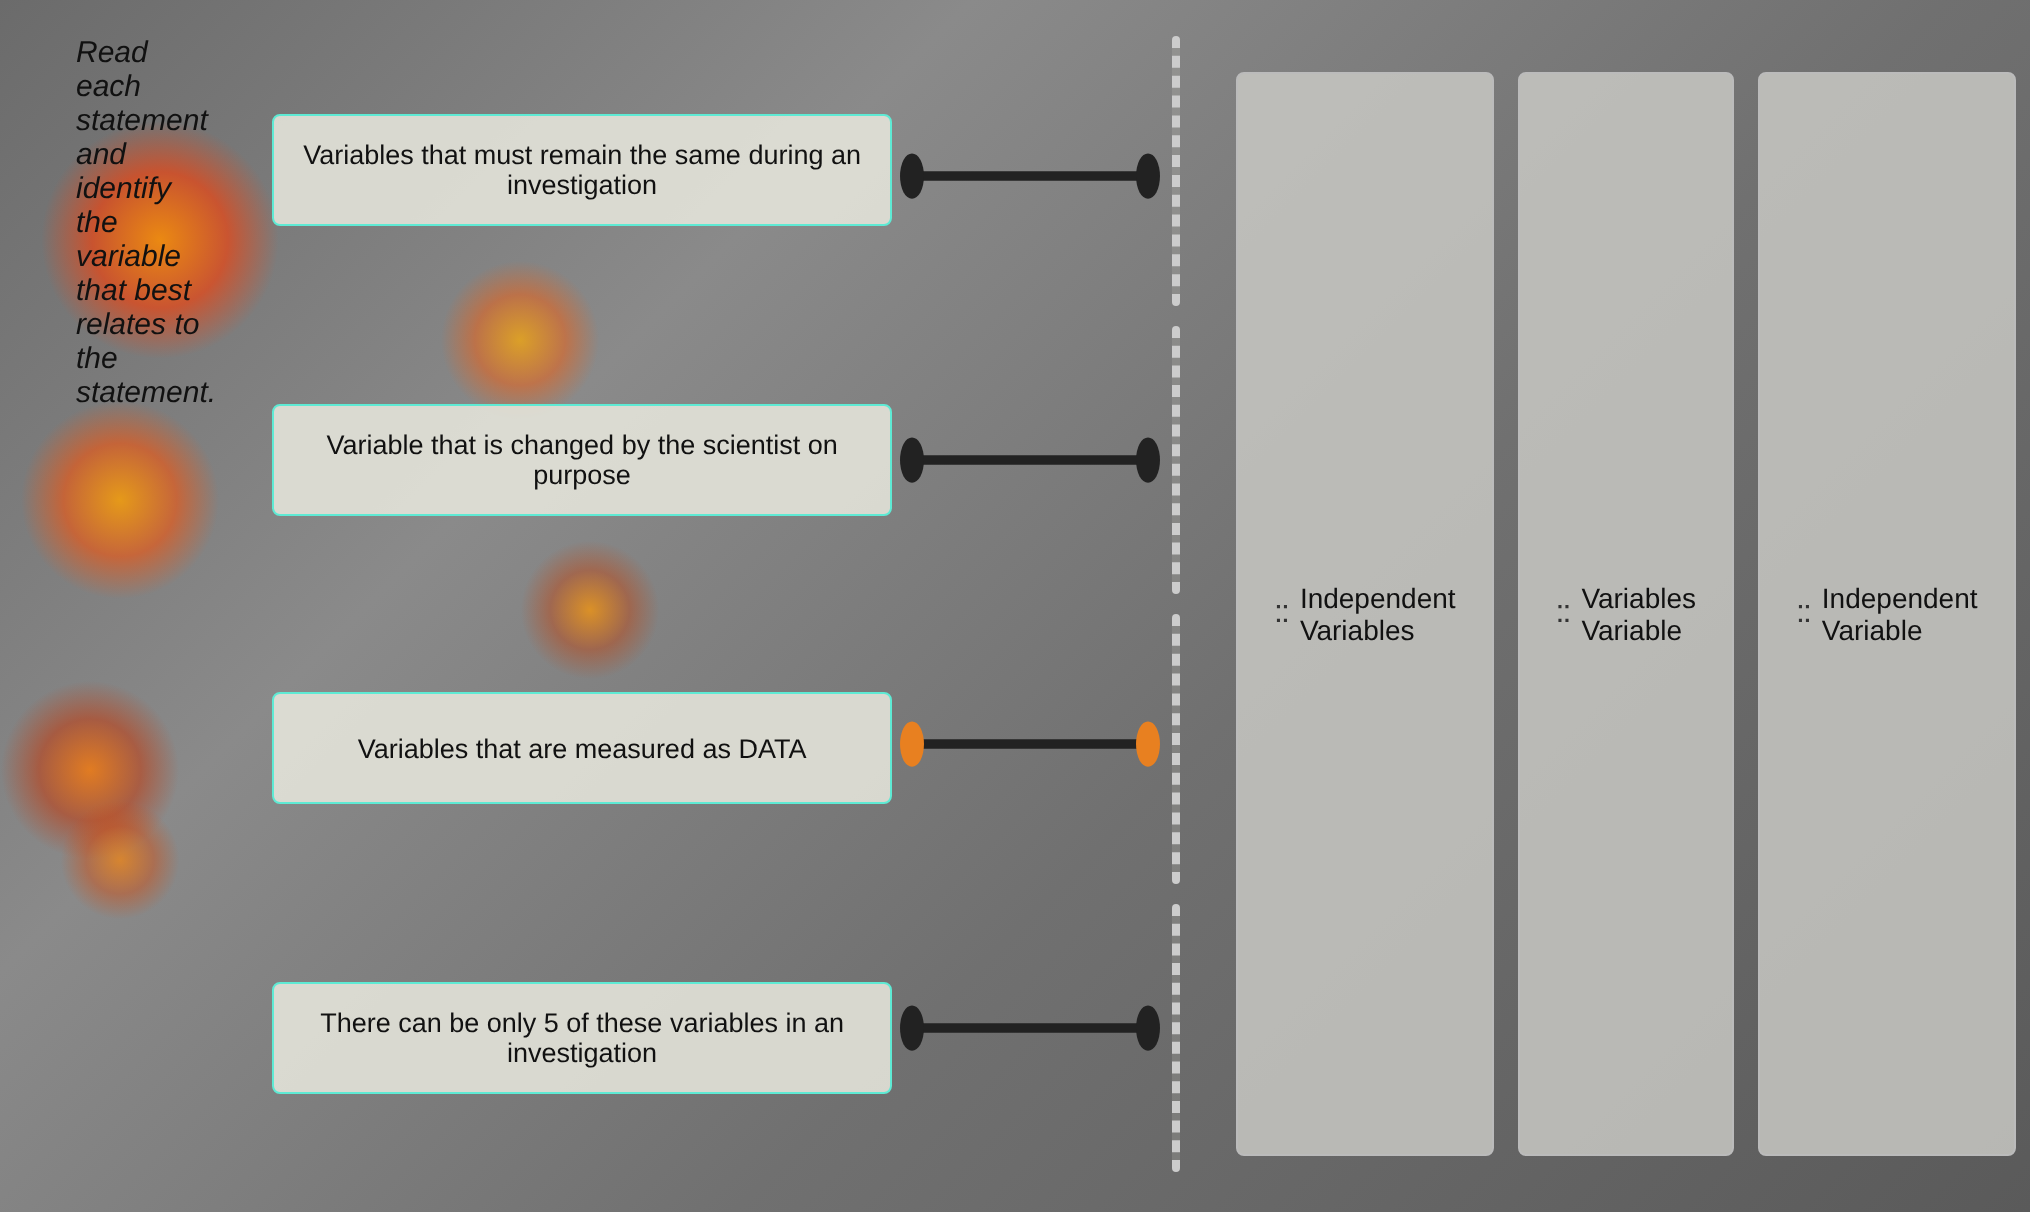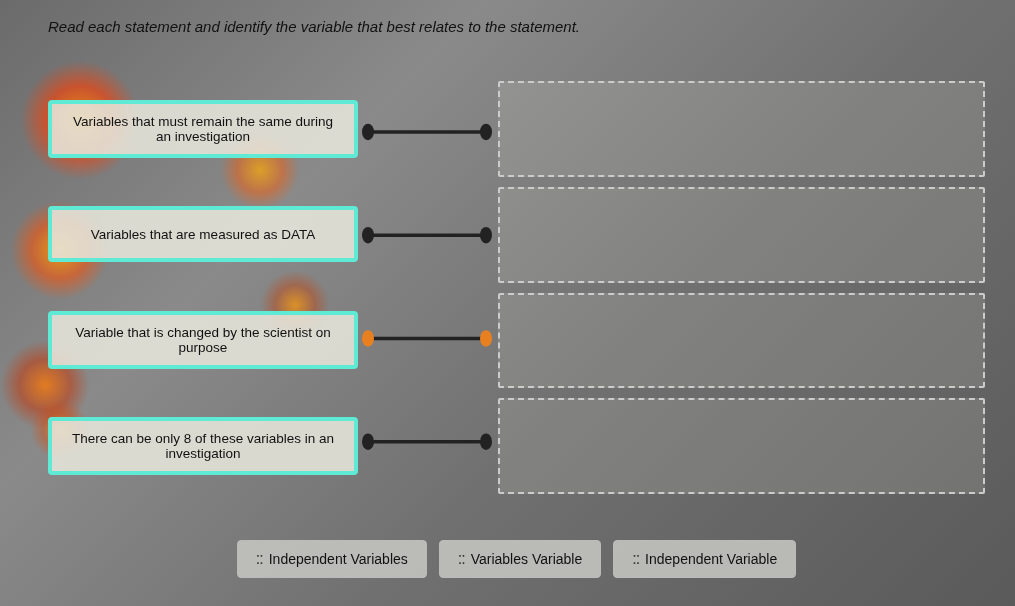--- a/index.html
+++ b/index.html
@@ -67,23 +67,23 @@
       border-radius: 50%;
       background: radial-gradient(circle, rgba(255,130,0,0.65) 0%, rgba(220,70,0,0.4) 40%, transparent 70%);
       top: 400px; left: 30px;
       z-index: 1;
     }
 
     .container {
       position: absolute;
       inset: 0;
       z-index: 2;
-      padding: 18px 30px 20px 48px;
-      display: flex;
-      flex-direction: column;
+      padding: 18px 30px 20px 38px;
+      display: flex;
+      flex-direction: row;
       gap: 28px;
     }
 
     .instruction {
       font-size: 15px;
       color: #111;
       margin-bottom: 18px;
       font-style: italic;
     }
 
@@ -98,21 +98,21 @@
     .statements-col {
       display: flex;
       flex-direction: column;
       justify-content: space-around;
       width: 310px;
       gap: 10px;
     }
 
     .statement-box {
       background: rgba(230, 230, 220, 0.88);
-      border: 4px solid #5eead4;
+      border: 1px solid #5eead4;
       border-radius: 4px;
       padding: 10px 14px;
       text-align: center;
       font-size: 13.5px;
       color: #111;
       position: relative;
       min-height: 56px;
       display: flex;
       align-items: center;
       justify-content: center;
@@ -194,27 +194,27 @@
 
   <div class="instruction">Read each statement and identify the variable that best relates to the statement.</div>
 
   <div class="main-area">
 
     <div class="statements-col">
       <div class="statement-box">
         <span>Variables that must remain the same during an investigation</span>
       </div>
       <div class="statement-box">
+        <span>Variable that is changed by the scientist on purpose</span>
+      </div>
+      <div class="statement-box">
         <span>Variables that are measured as DATA</span>
       </div>
       <div class="statement-box">
-        <span>Variable that is changed by the scientist on purpose</span>
-      </div>
-      <div class="statement-box">
-        <span>There can be only 8 of these variables in an investigation</span>
+        <span>There can be only 5 of these variables in an investigation</span>
       </div>
     </div>
 
     <div class="connectors-col">
       <svg class="connectors-svg" viewBox="0 0 140 300" preserveAspectRatio="none">
 
         <line x1="10" y1="37" x2="128" y2="37" stroke="#222" stroke-width="2.5"></line>
         <circle cx="10" cy="37" r="6" fill="#222"></circle>
         <circle cx="128" cy="37" r="6" fill="#222"></circle>
 

